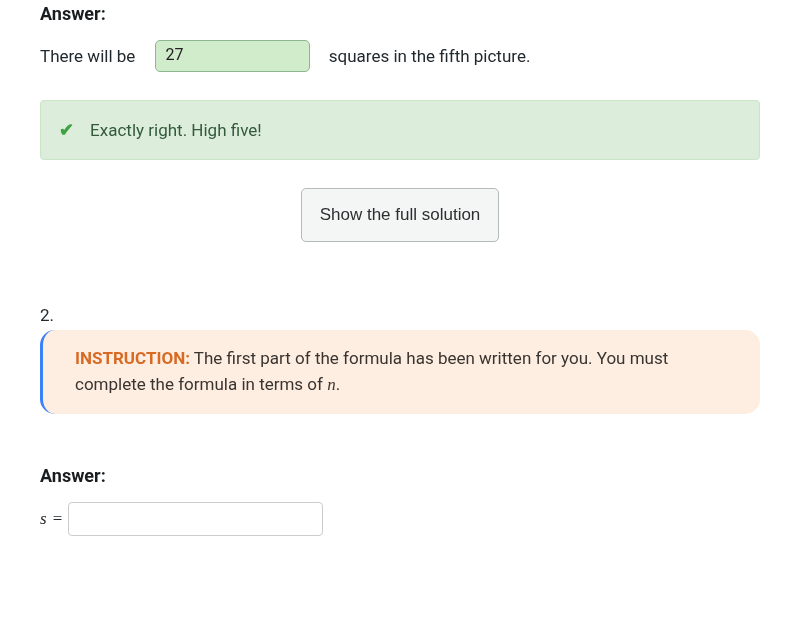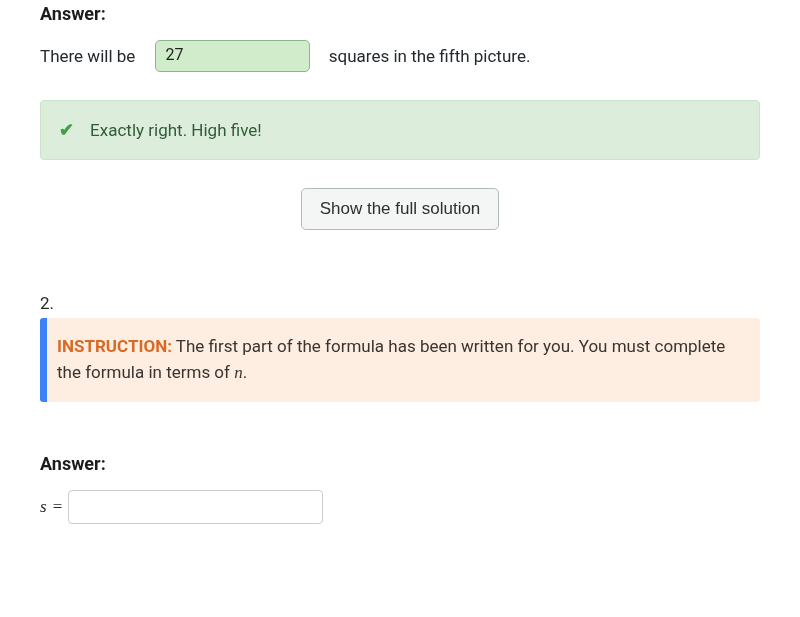--- a/index.html
+++ b/index.html
@@ -59,21 +59,21 @@
     color: #3fa142;
     font-weight: 900;
     font-size: 18px;
   }
   .center { text-align: center; margin-bottom: 60px; }
   .btn {
     display: inline-block;
     border: 1px solid #b4b9bc;
     background: #f4f5f5;
     border-radius: 5px;
-    padding: 10px 18px;
+    padding: 16px 18px;
     font-size: 17px;
     color: #2c2f31;
     cursor: pointer;
   }
   .qnum {
     margin-bottom: 2px;
   }
   .qtext {
     margin-bottom: 22px;
   }
@@ -84,23 +84,23 @@
   }
   .mini-sup {
     font-family: "Times New Roman", Georgia, serif;
     font-size: 12px;
     vertical-align: super;
     position: relative;
     top: -1px;
   }
   .instruction-box {
     background: #fdeee1;
-    border-left: 7px solid #3b82f6;
-    border-radius: 3px;
-    padding: 15px 10px;
+    border-left: 3px solid #3b82f6;
+    border-radius: 15px;
+    padding: 15px 32px;
     margin-bottom: 48px;
     color: #3a3430;
     font-size: 17px;
     line-height: 1.55;
   }
   .instruction-label {
     color: #d86a25;
     font-weight: 700;
   }
   .formula-row {

